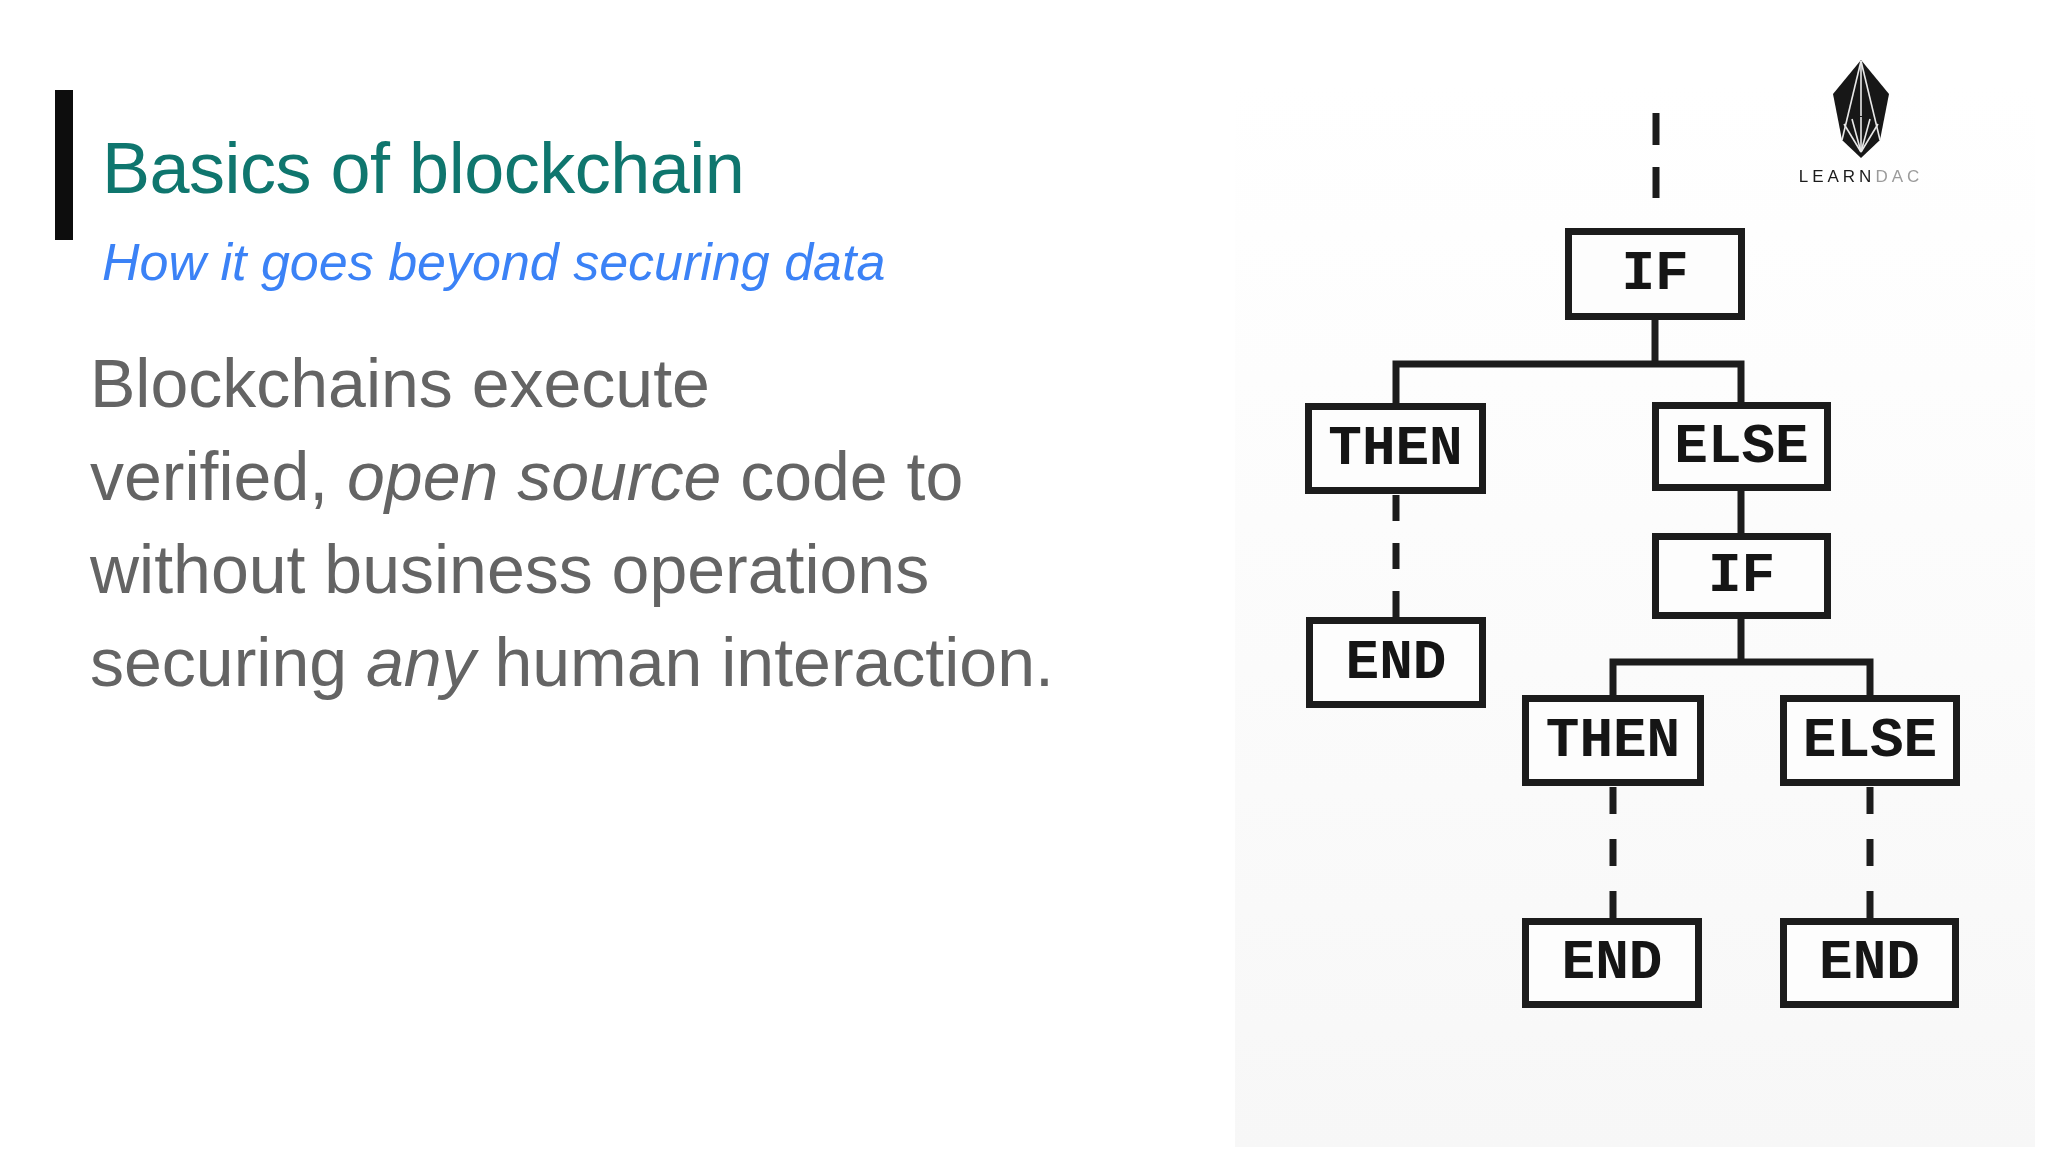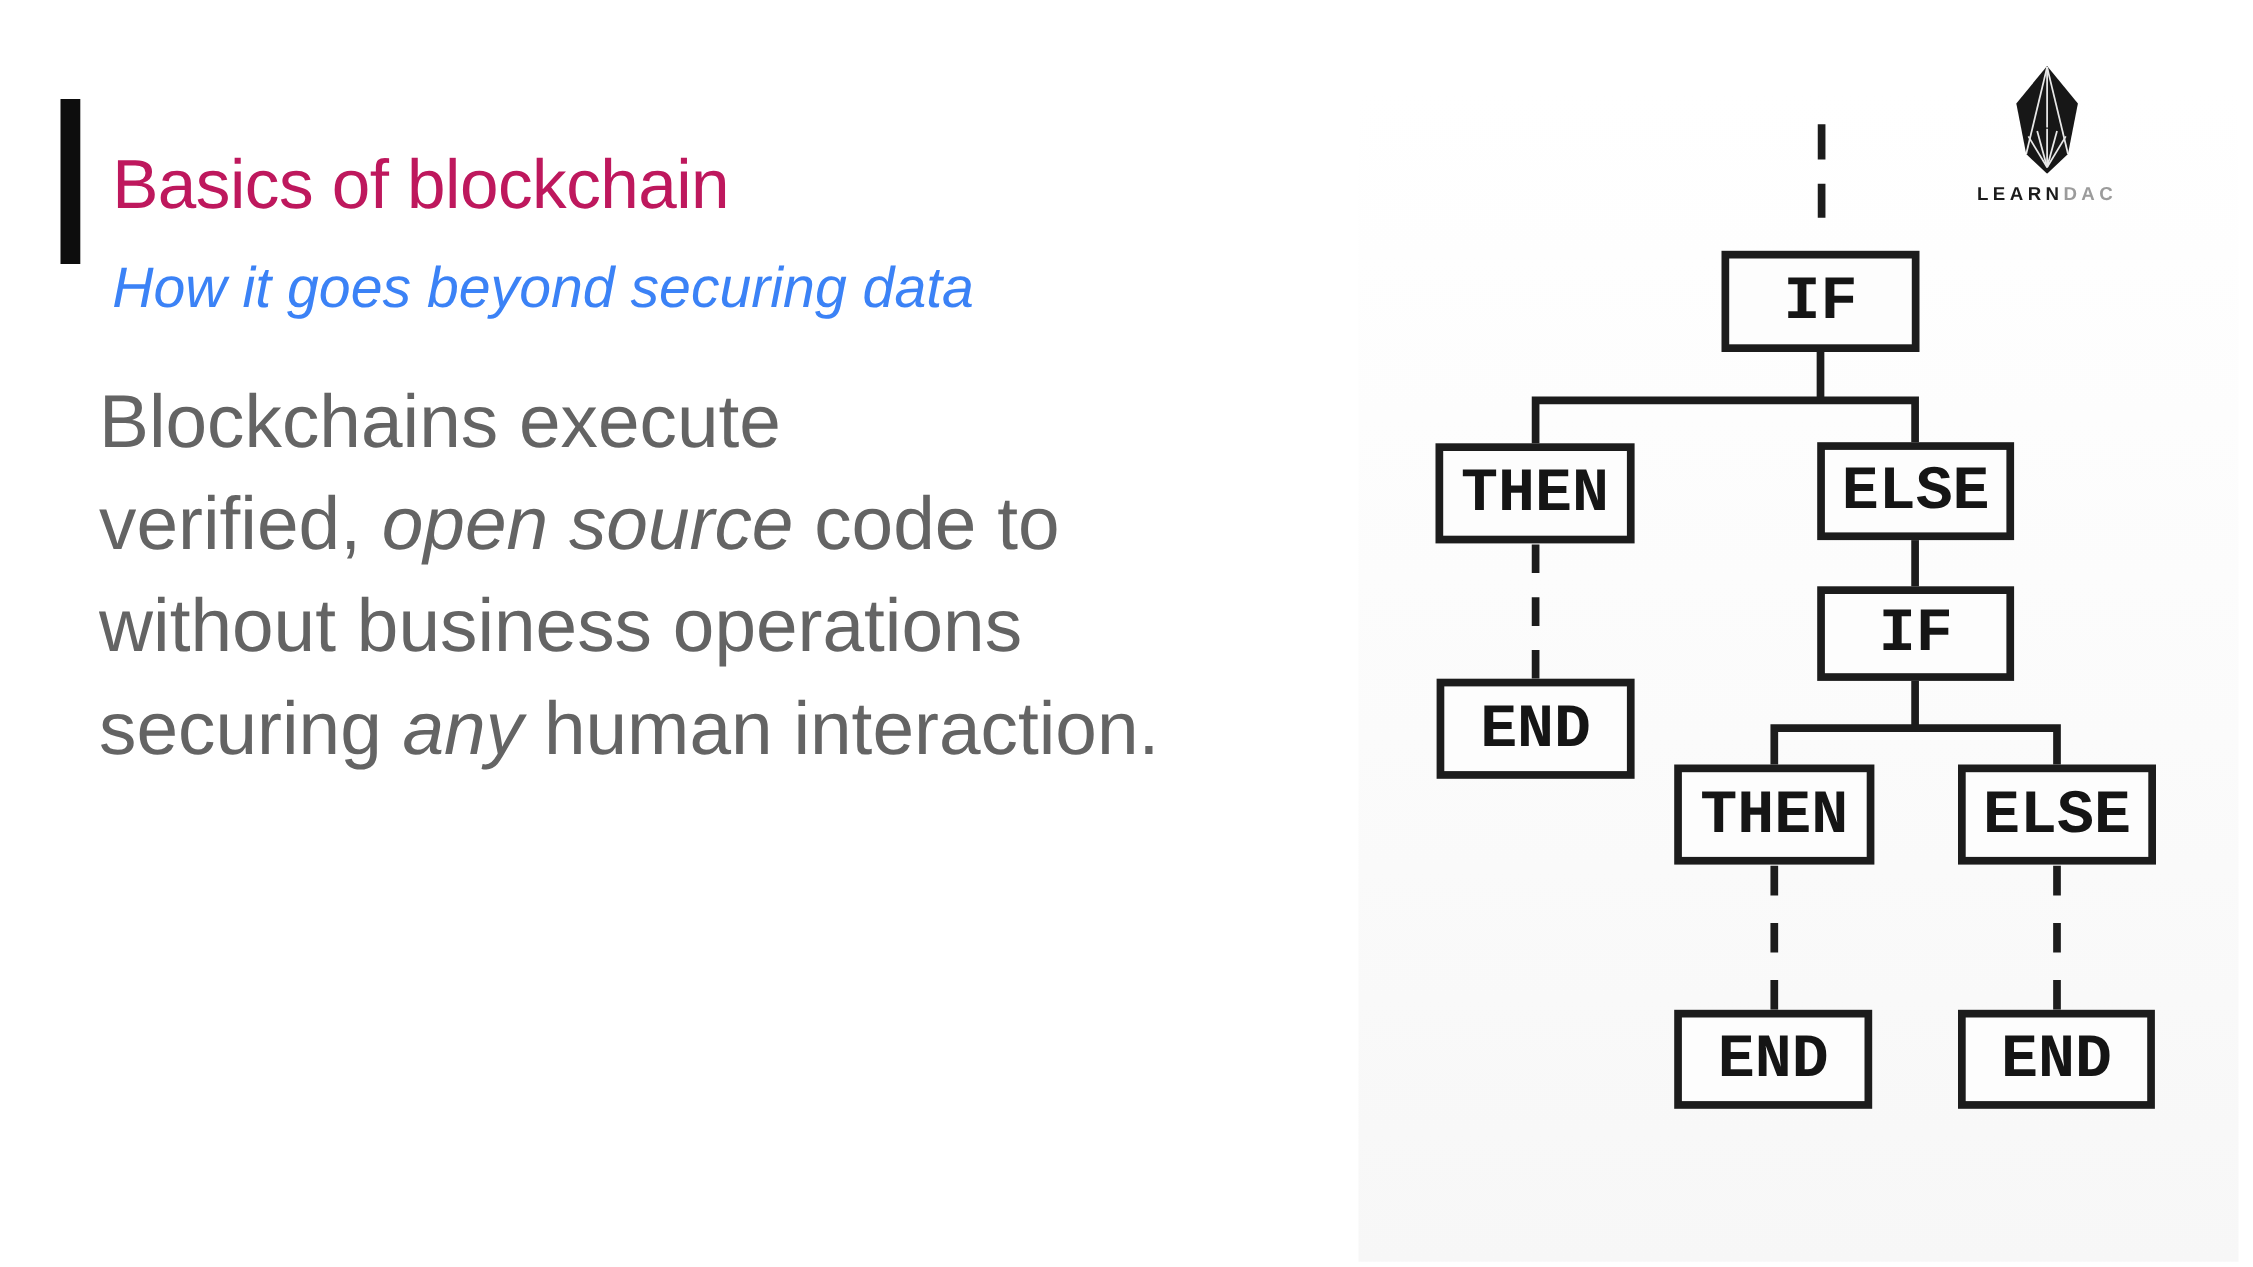--- a/index.html
+++ b/index.html
@@ -11,22 +11,22 @@
     font-family:"Liberation Sans", sans-serif;
   }
   
   .accent-bar{
     position:absolute;left:55px;top:90px;width:18px;height:150px;
     background:#0d0d0d;
   }
   
   .title{
     position:absolute;left:102px;top:127px;
-    font-size:63px;line-height:82px;letter-spacing:-0.5px;
-    color:#be185d;white-space:pre;
+    font-size:72px;line-height:82px;letter-spacing:-0.5px;
+    color:#0f766e;white-space:pre;
   }
   .subtitle{
     position:absolute;left:102px;top:236px;
     font-size:52px;line-height:52px;
     font-style:italic;color:#3b82f6;white-space:pre;
   }
   
   .body-block{
     position:absolute;left:71px;top:337px;width:1060px;
     font-size:68px;line-height:93px;color:#646464;
@@ -49,21 +49,21 @@
   }
   .connectors{position:absolute;left:0;top:0;pointer-events:none;}
   
   .logo{
     position:absolute;left:1795px;top:60px;width:132px;
     display:flex;flex-direction:column;align-items:center;
   }
   .logo svg{display:block;}
   .logo-text{
     margin-top:9px;
-    font-size:17px;font-weight:bold;letter-spacing:4px;
+    font-size:17px;font-weight:normal;letter-spacing:4px;
     color:#1b1b1b;white-space:nowrap;
   }
   .logo-text .lt-light{color:#9b9b9b;}
 </style>
 </head>
 <body>
 
 <div id="slide">
 
   <div class="accent-bar"></div>

